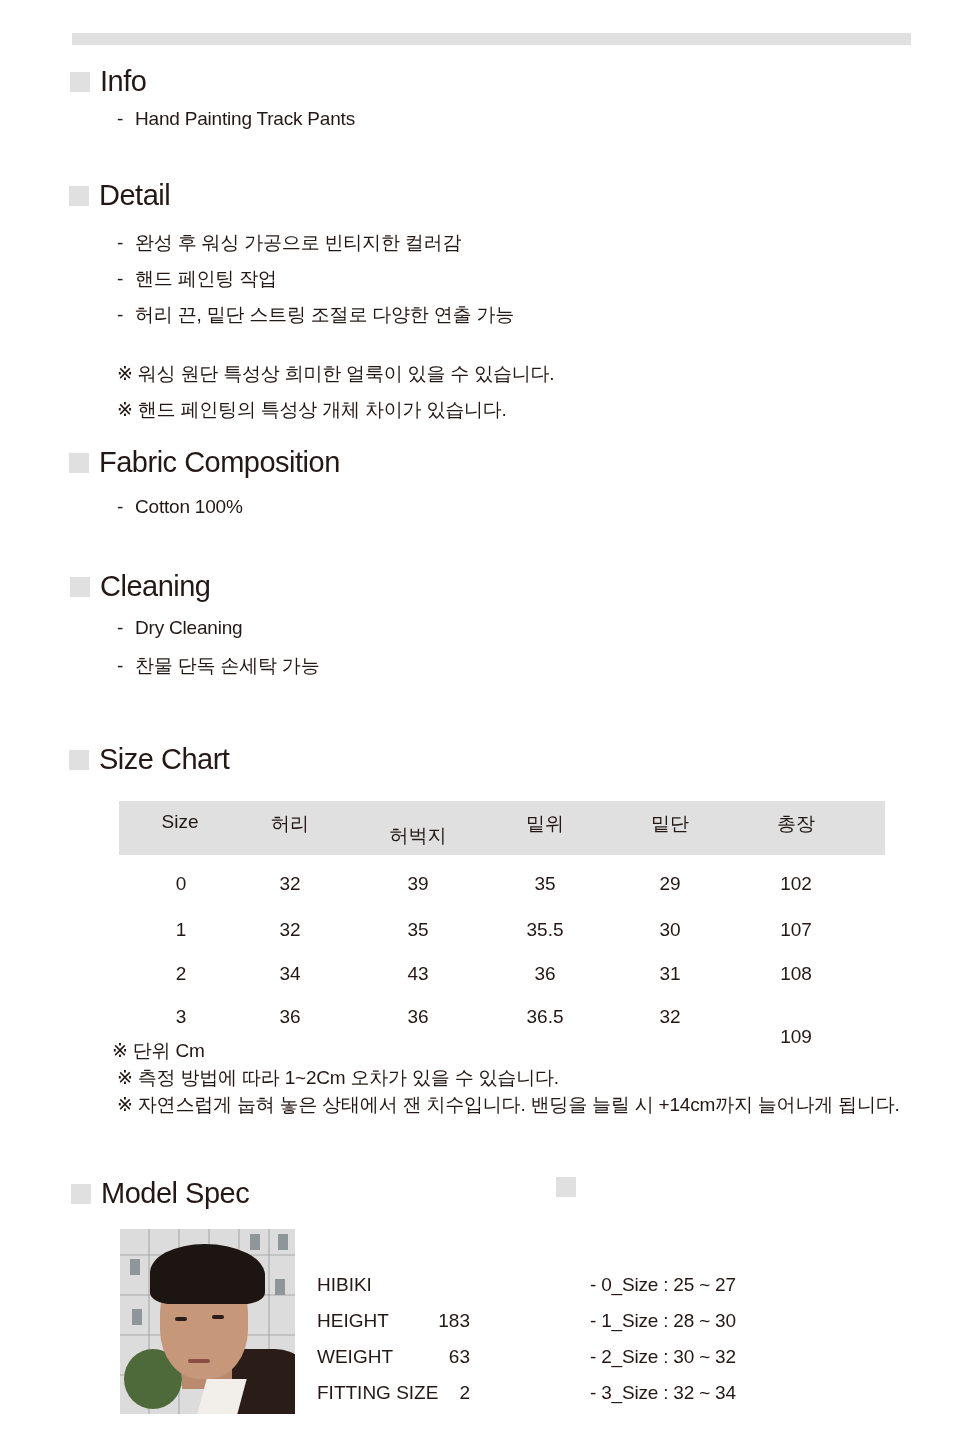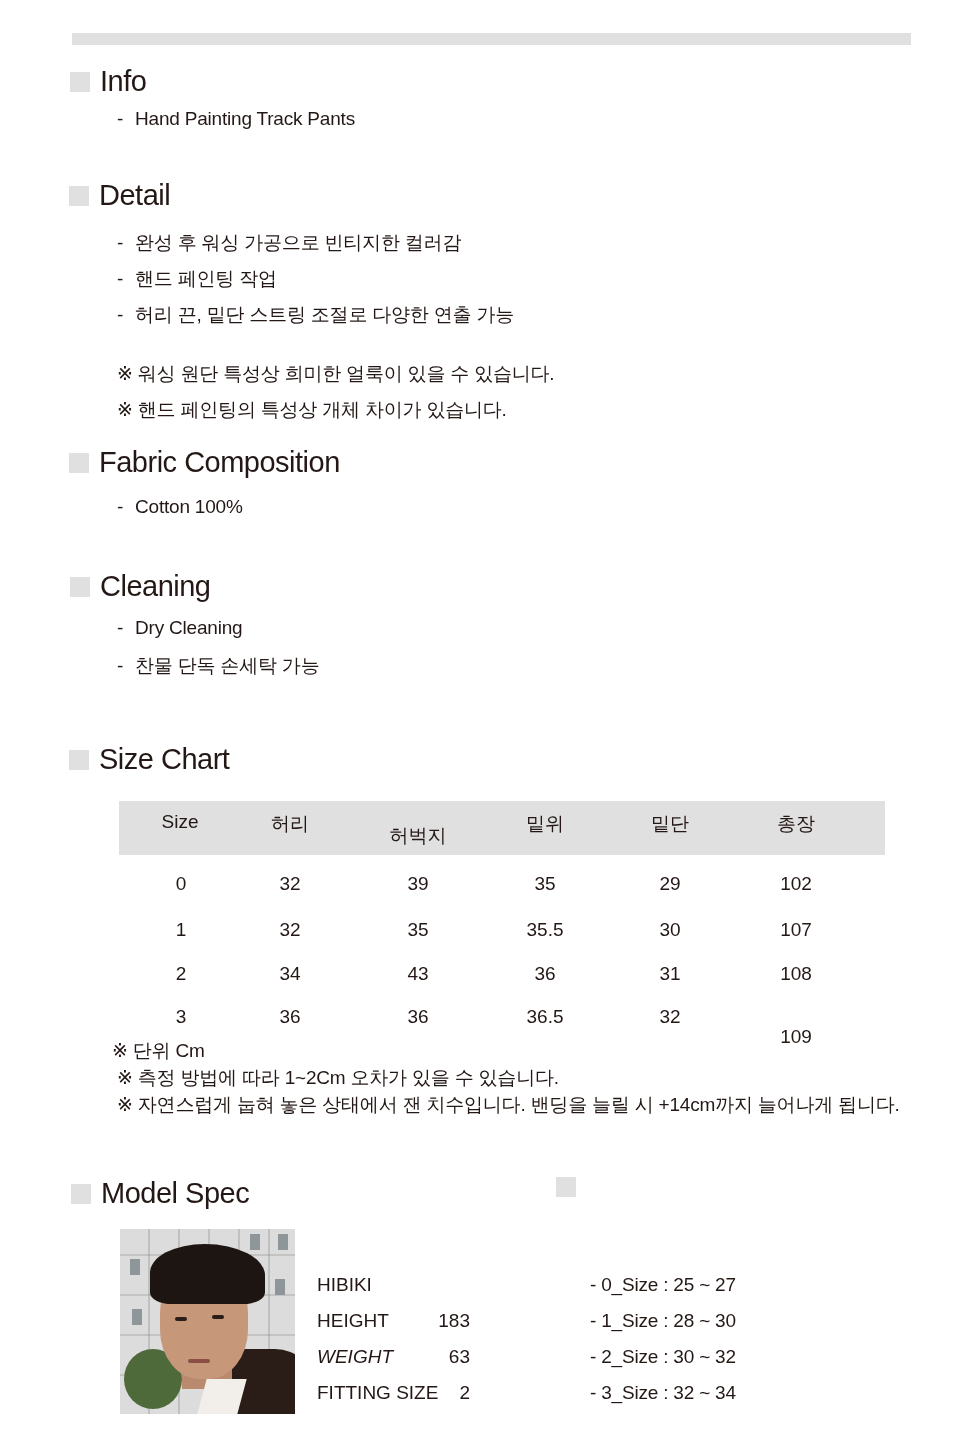--- a/index.html
+++ b/index.html
@@ -156,21 +156,21 @@
   <div class="face"></div>
   <div class="hair"></div>
   <div class="eye" style="left:55px; top:88px;"></div>
   <div class="eye" style="left:92px; top:86px;"></div>
   <div class="mouth"></div>
 </div>
 
 <div class="spec-label" style="left:317px; top:1274px;">HIBIKI</div>
 <div class="spec-label" style="left:317px; top:1310px;">HEIGHT</div>
 <div class="spec-value" style="left:410px; top:1310px;">183</div>
-<div class="spec-label" style="left:317px; top:1346px;font-style:italic;">WEIGHT</div>
+<div class="spec-label" style="left:317px; top:1346px;">WEIGHT</div>
 <div class="spec-value" style="left:410px; top:1346px;">63</div>
 <div class="spec-label" style="left:317px; top:1382px;">FITTING SIZE</div>
 <div class="spec-value" style="left:410px; top:1382px;">2</div>
 
 <div class="section-title" style="left:556px; top:1177px;">
   <span class="sq"></span>
 </div>
 <div class="line" style="left:590px; top:1274px;">- 0_Size : 25 ~ 27</div>
 <div class="line" style="left:590px; top:1310px;">- 1_Size : 28 ~ 30</div>
 <div class="line" style="left:590px; top:1346px;">- 2_Size : 30 ~ 32</div>

